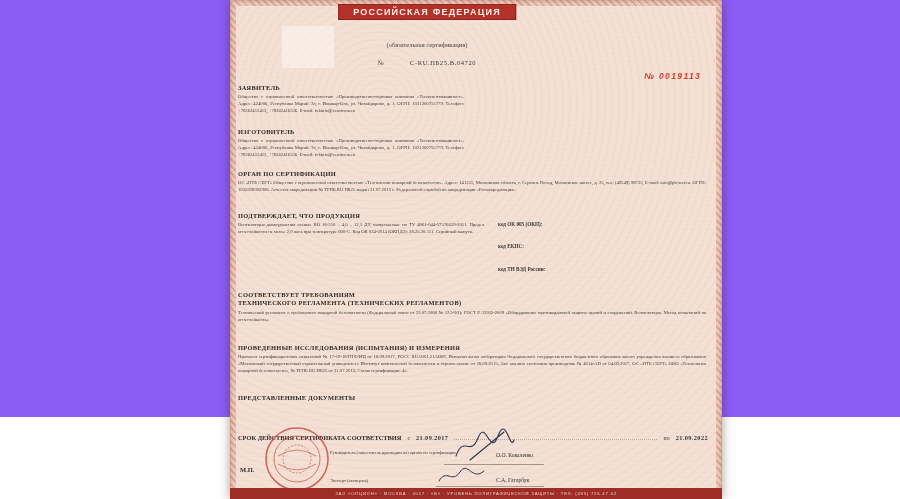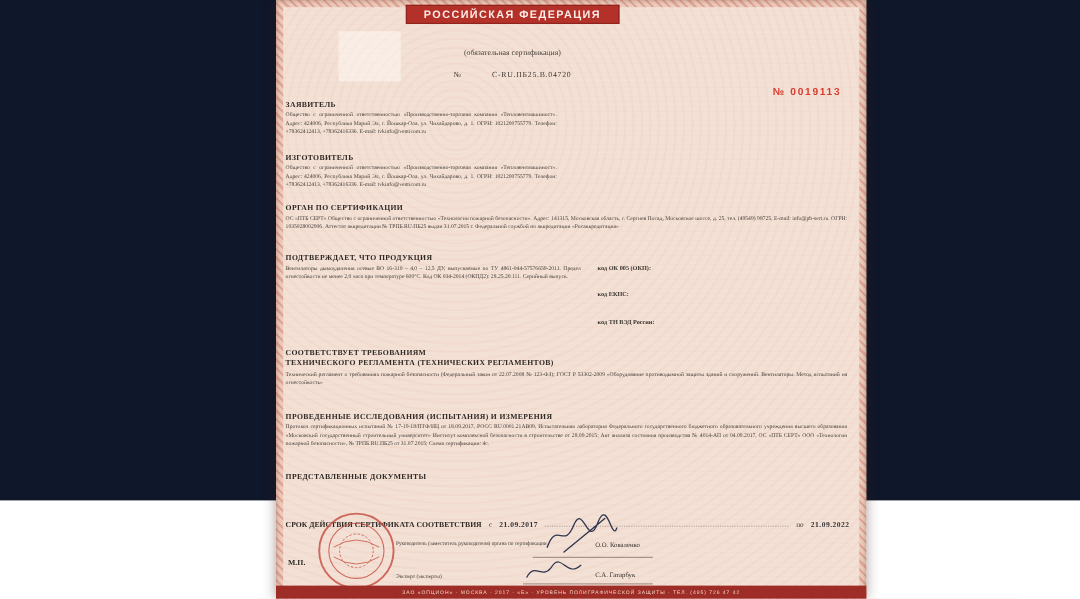--- a/index.html
+++ b/index.html
@@ -1,20 +1,20 @@
 <!DOCTYPE html>
 <html><head>
 <meta charset="utf-8">
 <style>
   html,body{margin:0;padding:0;}
   body{
     width:900px;height:499px;background:#ffffff;overflow:hidden;
     font-family:"Liberation Serif", serif;
   }
-  .stage{position:relative;width:900px;height:417px;background:#0f172a;}
+  .stage{position:relative;width:900px;height:417px;background:#8b5cf6;}
   .cert{
     position:absolute;left:230px;top:0;width:492px;height:499px;
     background:
       repeating-linear-gradient(45deg, #dfa896 0 2px, #eccabc 2px 5px);
     box-shadow:0 0 10px rgba(60,30,20,.45), inset 0 0 4px rgba(90,40,30,.4);
   }
   .paper{
     position:absolute;inset:6px;
     background:#f4e1d6;
     background-image:
@@ -44,21 +44,21 @@
   }
   .numrow{
     left:197px;top:59px;transform:translateX(-50%);
     display:flex;gap:26px;align-items:baseline;white-space:nowrap;
   }
   .numrow .no{font-size:6.5px;color:#4a423c;}
   .numrow .val{font-size:6.5px;letter-spacing:.6px;color:#3e3833;}
   .formnum{
     left:414px;top:71px;
     font-family:"Liberation Sans", sans-serif;
-    font-size:8.5px;font-weight:bold;letter-spacing:1.4px;color:#d93a2c;white-space:nowrap;
+    font-size:8.5px;font-weight:bold;letter-spacing:1.4px;color:#d93a2c;white-space:nowrap;font-style:italic;
   }
   .label{
     font-size:6.4px;font-weight:bold;letter-spacing:.3px;color:#2e2925;white-space:nowrap;
   }
   .text{
     font-size:4.7px;line-height:1.5;color:#46403a;text-align:justify;
   }
   .codelbl{font-size:5.2px;font-weight:bold;color:#3a342f;white-space:nowrap;}
   #applicant-label{left:8px;top:84px;}
   #applicant-text{left:8px;top:93px;width:226px;}

